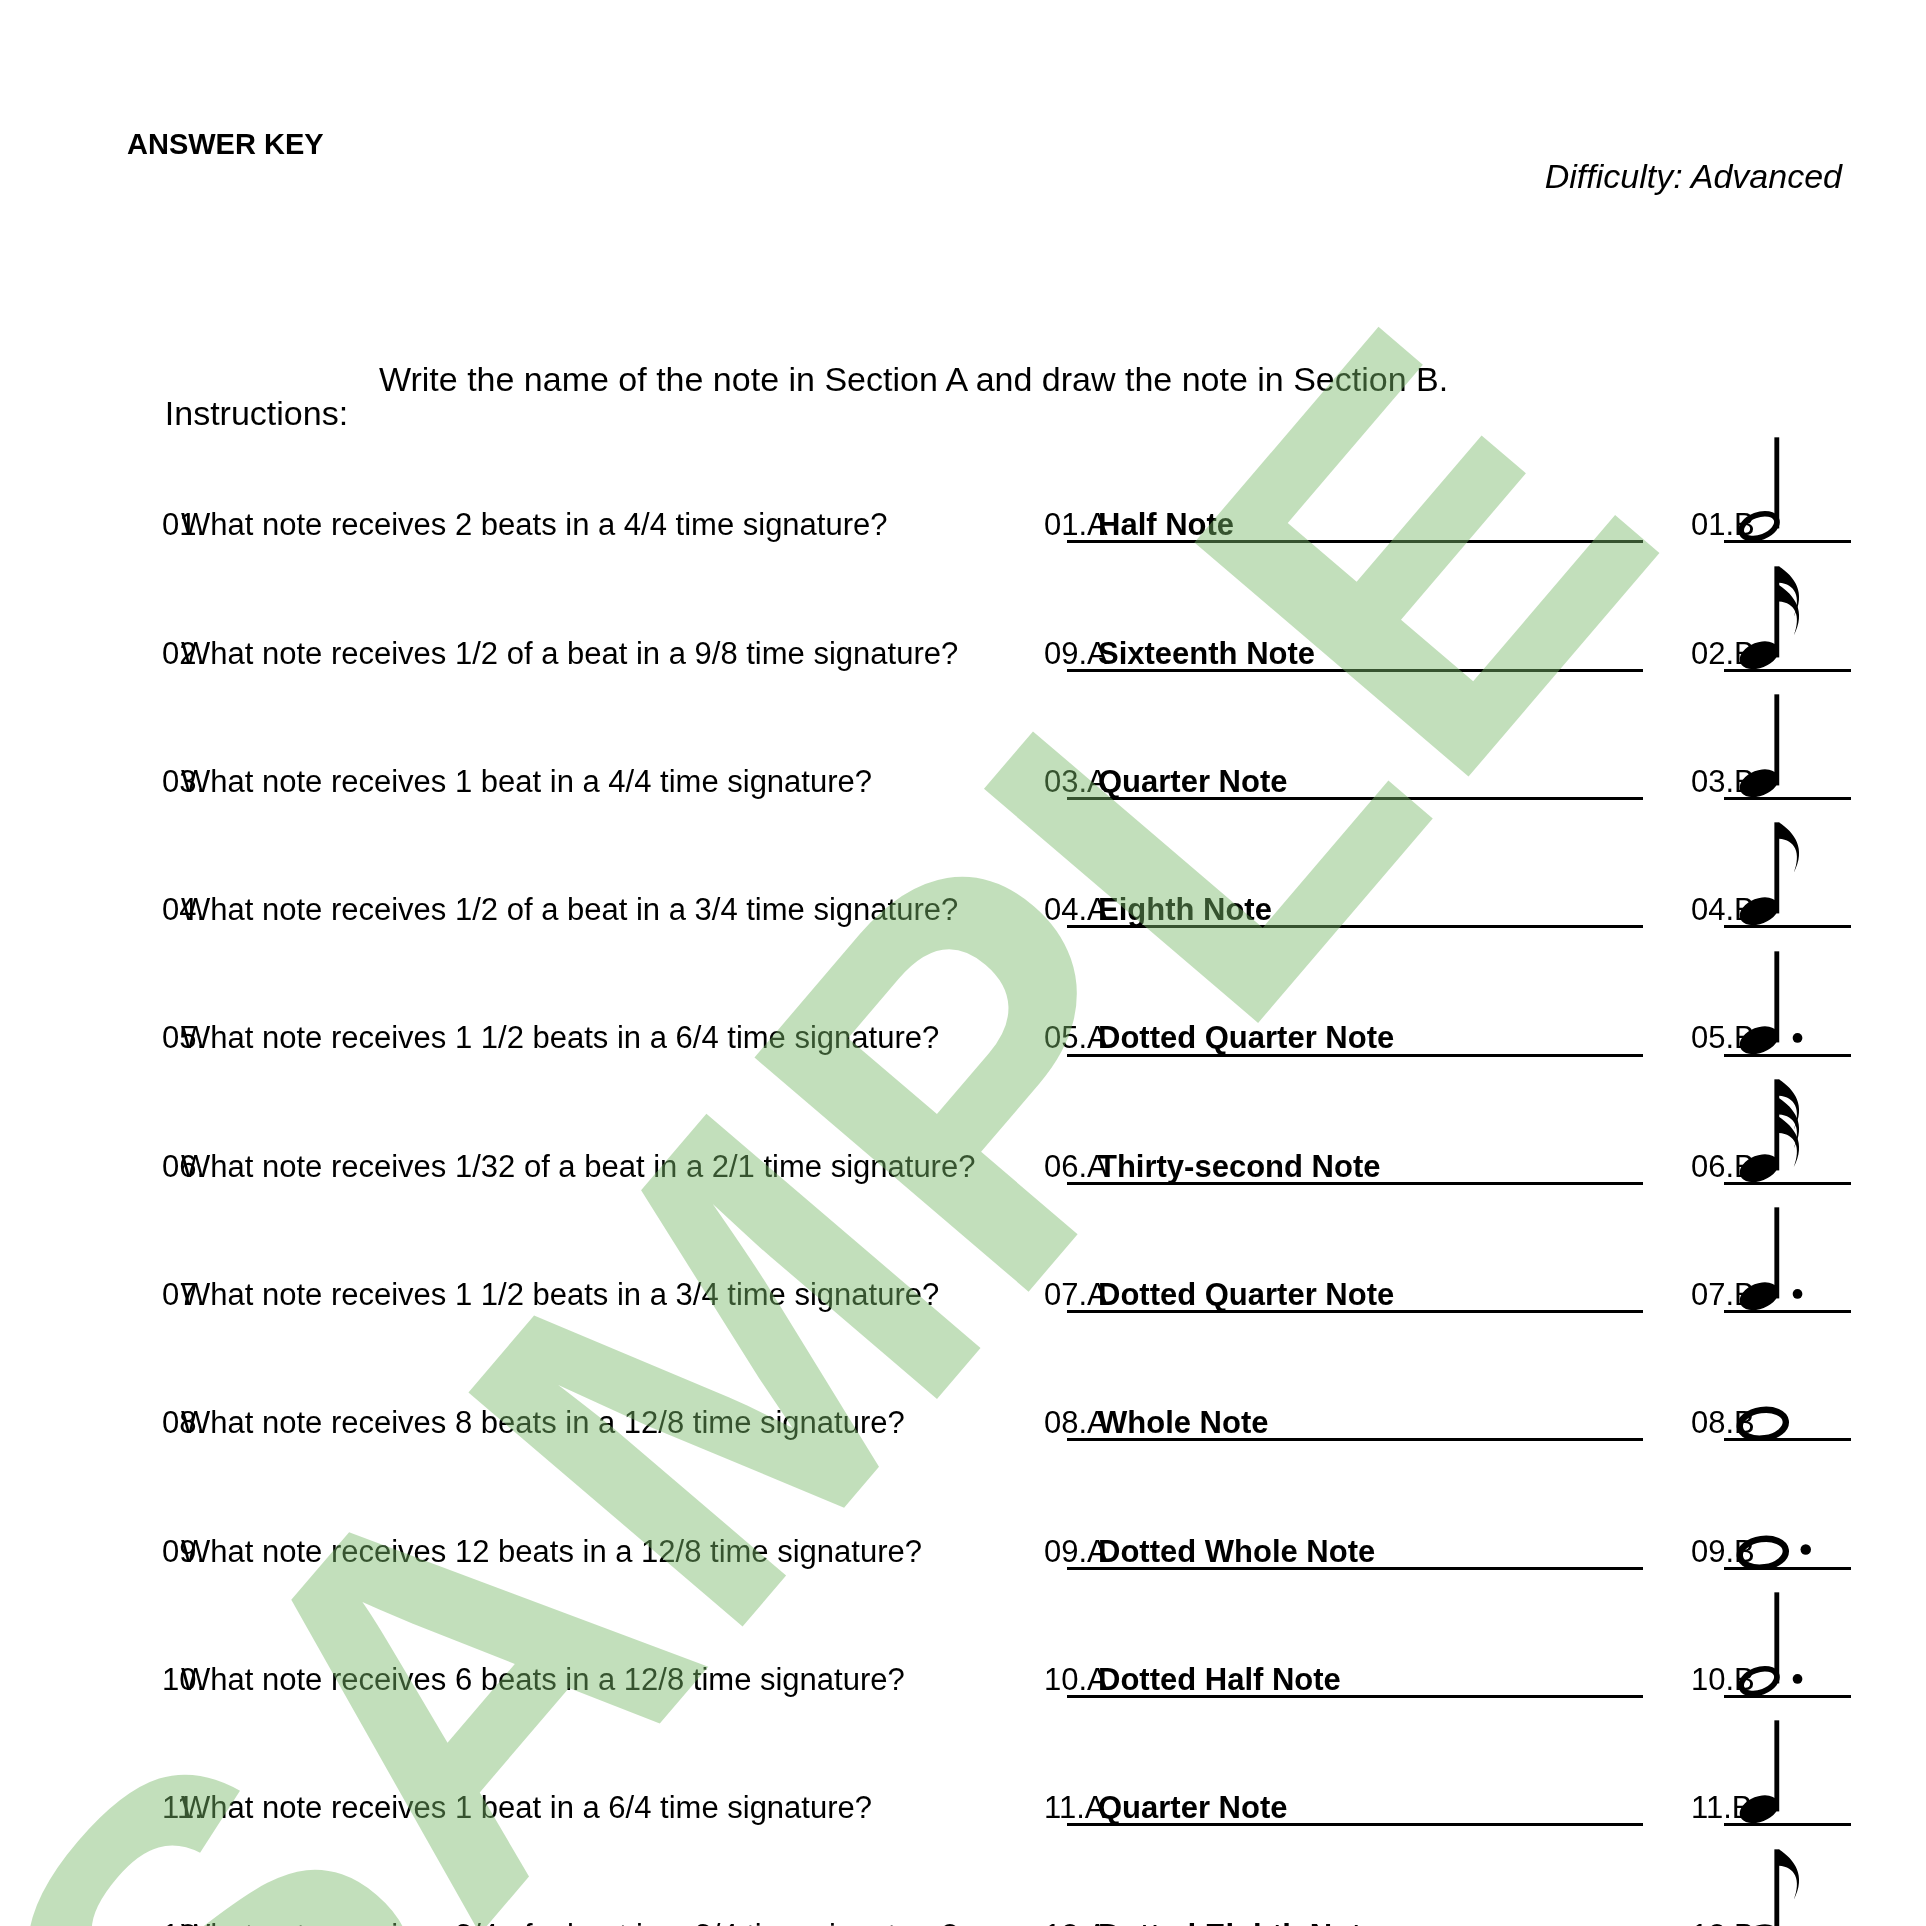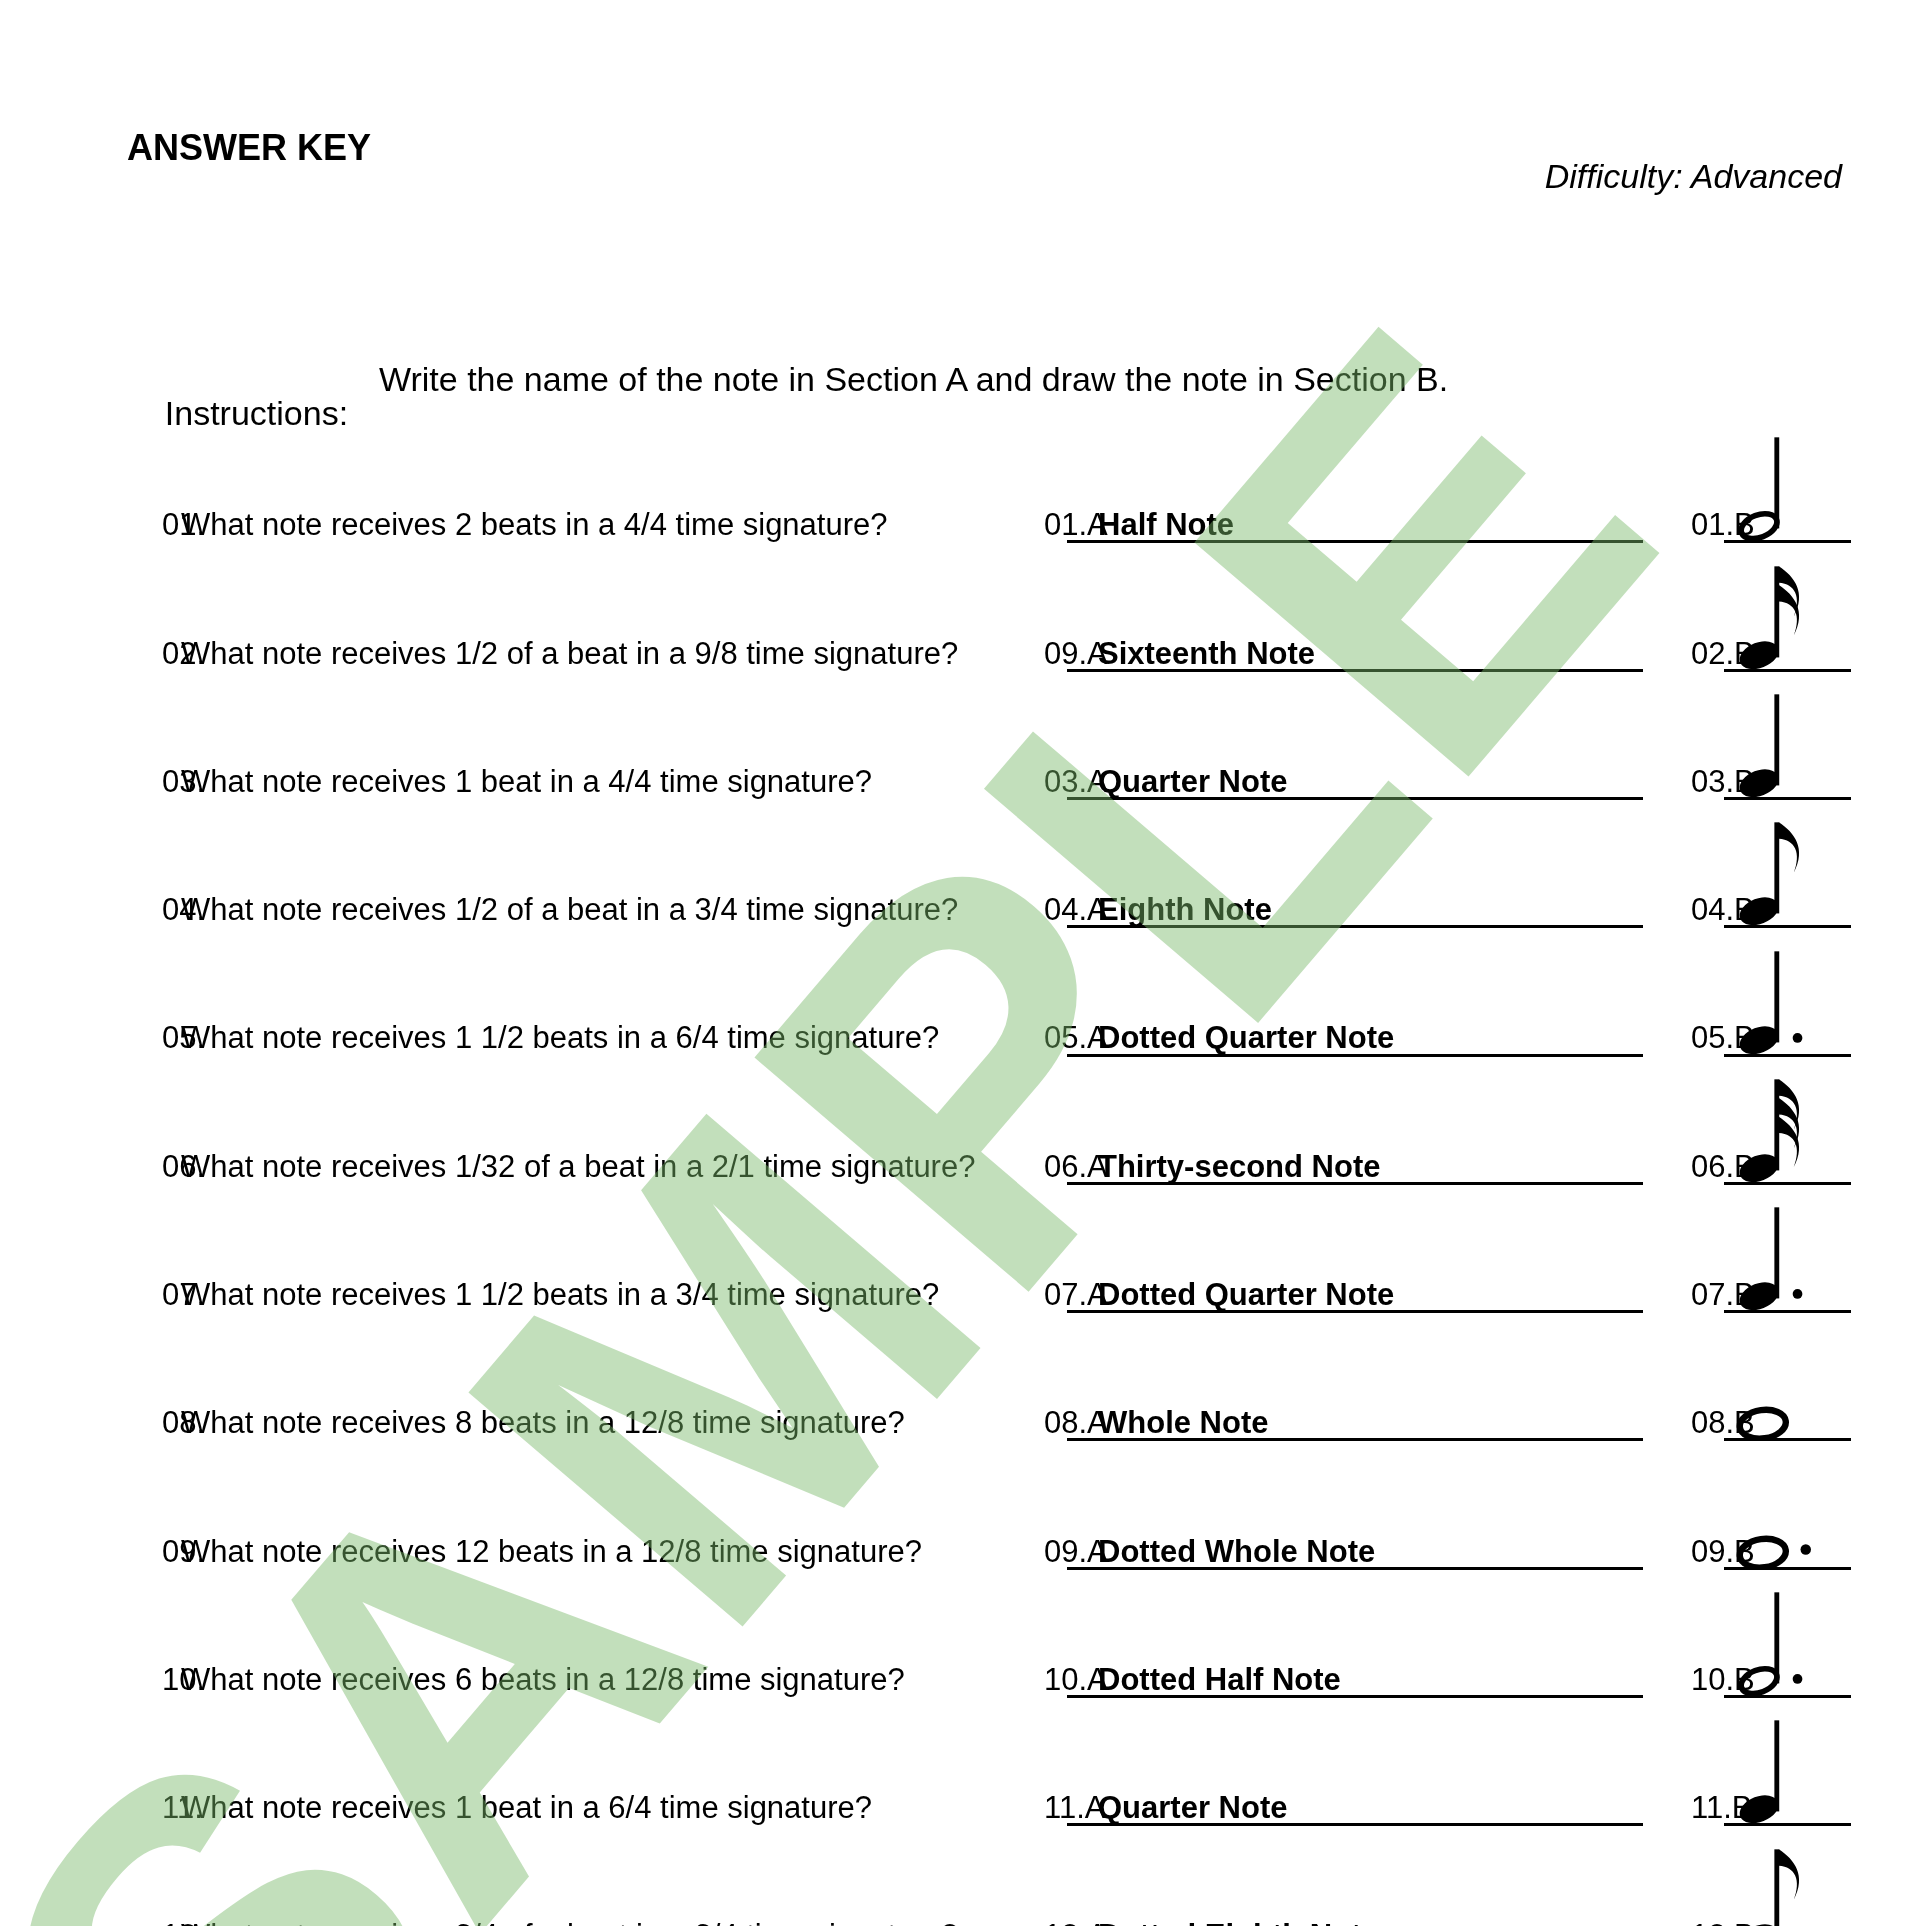--- a/index.html
+++ b/index.html
@@ -8,21 +8,21 @@
     width:1965px;height:2542px;
     background:#ffffff;
     font-family:"Liberation Sans",sans-serif;
     color:#000;
     overflow:hidden;
   }
   .abs{position:absolute;line-height:1;white-space:pre;}
   .t80{font-size:31px;}
   .t88{font-size:34px;}
   .italic{font-style:italic;}
-  #answer-key-heading{font-size:36px;font-weight:bold;left:127px;top:130px;}
+  #answer-key-heading{font-size:29px;font-weight:bold;left:127px;top:130px;}
   #header-right{right:123px;top:136px;text-align:right;}
   #header-right .hline{display:block;font-size:34px;line-height:56px;white-space:pre;}
   #instructions{left:127px;top:362px;}
   #instructions .instr-text{position:absolute;left:252px;top:0;}
   .qnum{z-index:1;margin-left:35px;}
   .question{z-index:1;}
   .ans{font-weight:bold;z-index:1;}
   .ansline,.bline{position:absolute;height:3.1px;background:#000;z-index:1;}
   .note-svg{position:absolute;z-index:1;}
   #watermark{

